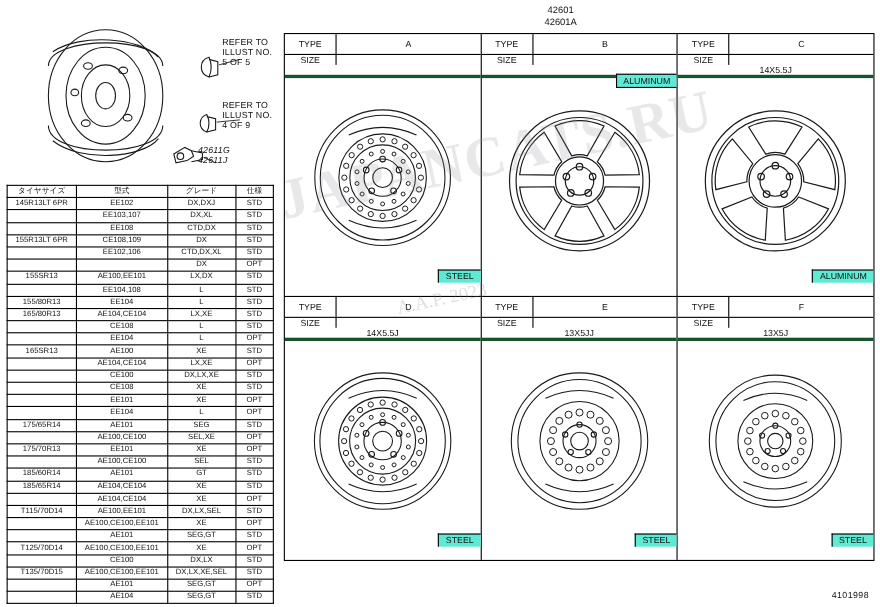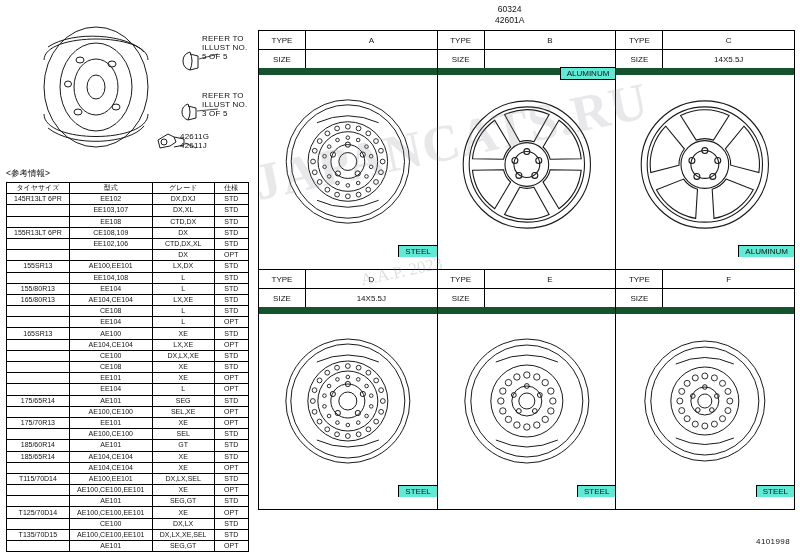--- a/index.html
+++ b/index.html
@@ -35,21 +35,21 @@
   #type-grid{left:258px;top:30px;width:535px;height:478px;border:1px solid #000;}
   .grid-row{display:flex;height:239px;}
   .grid-cell{flex:1;border-right:1px solid #000;position:relative;}
   .grid-cell:last-child{border-right:none;}
   .grid-row:first-child .grid-cell{border-bottom:1px solid #000;}
 
   .hdr-row{display:flex;height:18px;border-bottom:1px solid #000;}
   .hdr-lab{width:46px;border-right:1px solid #000;display:flex;align-items:center;justify-content:center;font-size:8px;}
   .hdr-val{flex:1;display:flex;align-items:center;justify-content:center;font-size:8px;}
   .hdr-val.type-letter{justify-content:center;}
-  .hdr-row.size{border-bottom:7px solid #14532d;}
+  .hdr-row.size{border-bottom:3px solid #14532d;flex-direction:column;}
 
   .matbox{position:absolute;right:0;top:36px;border:1px solid #000;border-right:none;
           padding:1px 6px;font-size:8px;background:#5eead4;}
   .matbox.bottom{top:auto;bottom:12px;border-bottom:none;}
 
   .wheelart{position:absolute;left:0;right:0;top:46px;bottom:18px;}
 
   
   #watermark{
     left:250px;top:110px;width:420px;
@@ -116,30 +116,29 @@
 
   <div class="abs callout" style="left:202px;top:34px;">
     <div>REFER TO</div>
     <div>ILLUST NO.</div>
     <div>5 OF 5</div>
   </div>
 
   <div class="abs callout" style="left:202px;top:91px;">
     <div>REFER TO</div>
     <div>ILLUST NO.</div>
-    <div>3 OF 5</div>
+    <div>4 OF 9</div>
   </div>
 
-  <div class="abs callout" style="left:180px;top:132px;">
+  <div class="abs callout" style="left:180px;top:132px;font-style:italic;">
     <div>42611G</div>
     <div>42611J</div>
   </div>
 
   <div class="abs" id="ref-table">
-    <div id="ref-title">&lt;参考情報&gt;</div>
     <table class="ref">
       <colgroup>
           <col class="c1">
           <col class="c2">
           <col class="c3">
           <col class="c4">
         </colgroup>
       <thead>
         <tr>
           <th>タイヤサイズ</th>
@@ -345,21 +344,21 @@
             <td></td>
             <td>AE104</td>
             <td>SEG,GT</td>
             <td>STD</td>
           </tr>
         </tbody>
     </table>
   </div>
 
   <div class="abs" id="main-part-numbers">
-    <div>60324</div>
+    <div>42601</div>
     <div>42601A</div>
   </div>
 
   <div class="abs" id="type-grid">
 
     <div class="grid-row">
 
       <div class="grid-cell">
         <div class="hdr-row">
           <div class="hdr-lab">TYPE</div>
@@ -565,20 +564,21 @@
         <div class="matbox bottom">STEEL</div>
       </div>
 
       <div class="grid-cell">
         <div class="hdr-row">
           <div class="hdr-lab">TYPE</div>
           <div class="hdr-val type-letter">E</div>
         </div>
         <div class="hdr-row size">
           <div class="hdr-lab">SIZE</div>
+          <div class="hdr-val">13X5JJ</div>
         </div>
         <div class="wheelart">
           <svg width="100%" height="100%" viewBox="0 0 170 175" preserveAspectRatio="xMidYMid meet">
             <g fill="none" stroke="#1a1a1a" stroke-width="1">
               <circle cx="85" cy="85" r="62"></circle>
               <circle cx="85" cy="85" r="56"></circle>
               <circle cx="85" cy="85" r="36"></circle>
               <circle cx="85" cy="85" r="15"></circle>
               <circle cx="85" cy="85" r="8"></circle>
               <circle cx="85" cy="70" r="2.4"></circle>
@@ -612,20 +612,21 @@
         <div class="matbox bottom">STEEL</div>
       </div>
 
       <div class="grid-cell">
         <div class="hdr-row">
           <div class="hdr-lab">TYPE</div>
           <div class="hdr-val type-letter">F</div>
         </div>
         <div class="hdr-row size">
           <div class="hdr-lab">SIZE</div>
+          <div class="hdr-val">13X5J</div>
         </div>
         <div class="wheelart">
           <svg width="100%" height="100%" viewBox="0 0 170 175" preserveAspectRatio="xMidYMid meet">
             <g fill="none" stroke="#1a1a1a" stroke-width="1">
               <circle cx="85" cy="85" r="60"></circle>
               <circle cx="85" cy="85" r="54"></circle>
               <circle cx="85" cy="85" r="34"></circle>
               <circle cx="85" cy="85" r="14"></circle>
               <circle cx="85" cy="85" r="7"></circle>
               <circle cx="85" cy="71" r="2.3"></circle>

